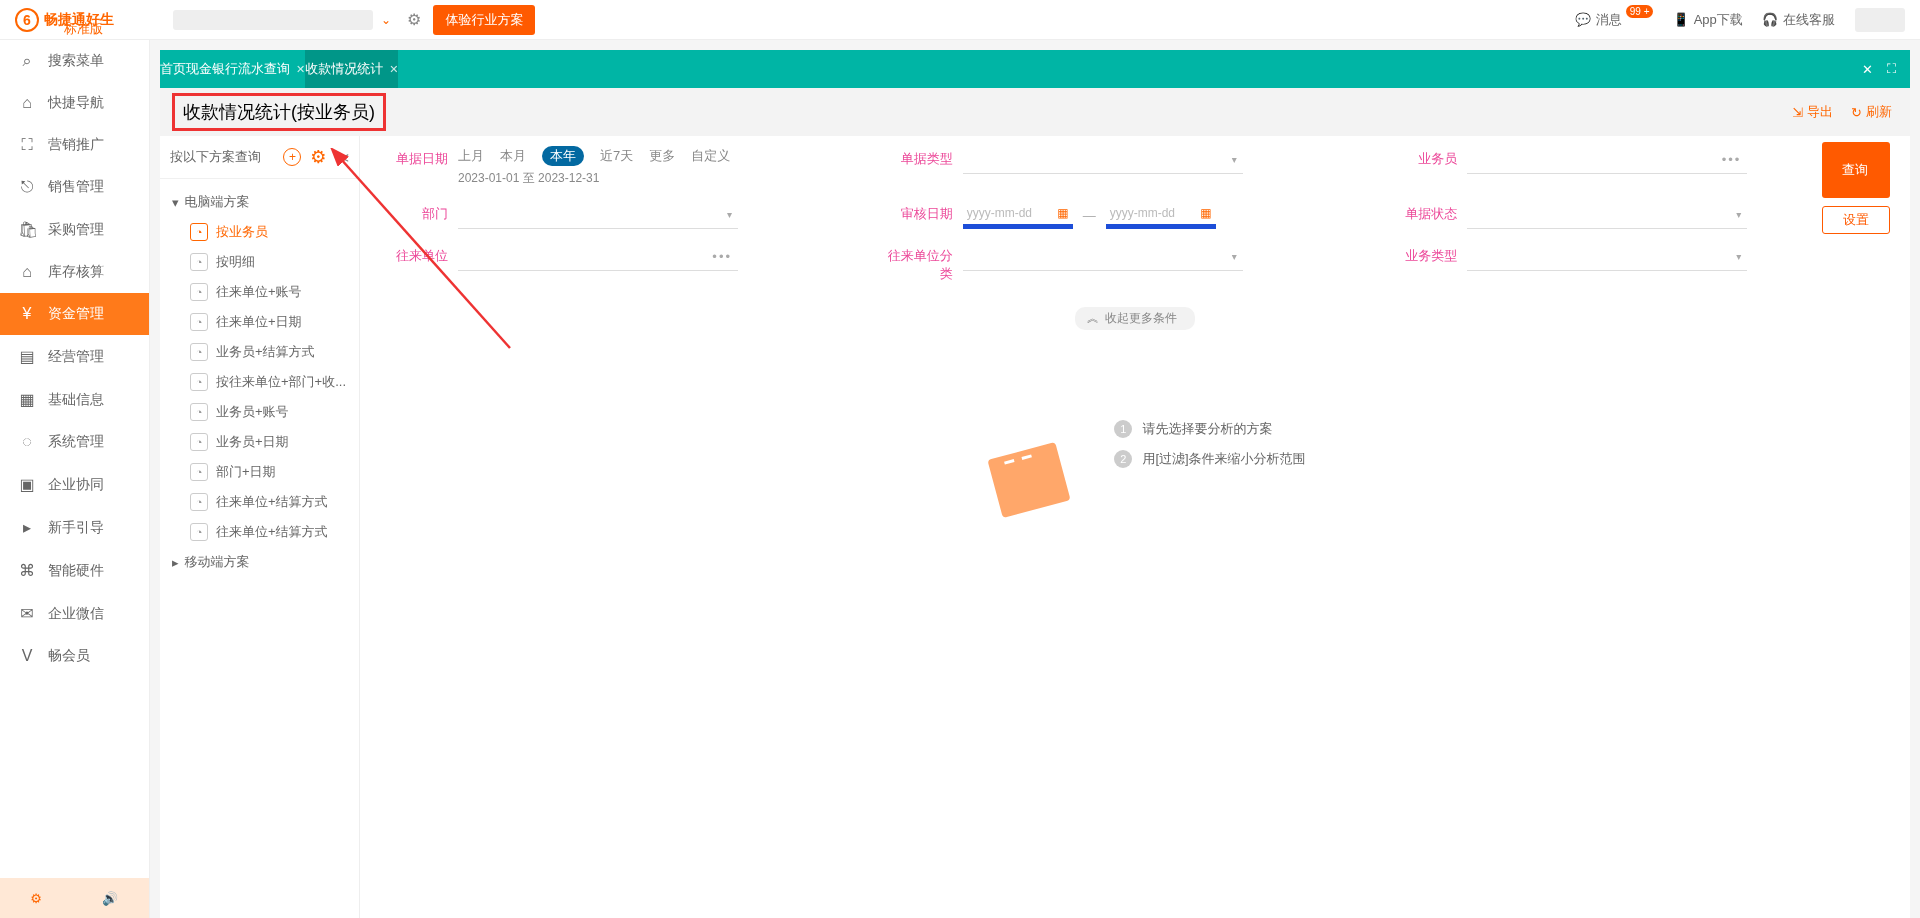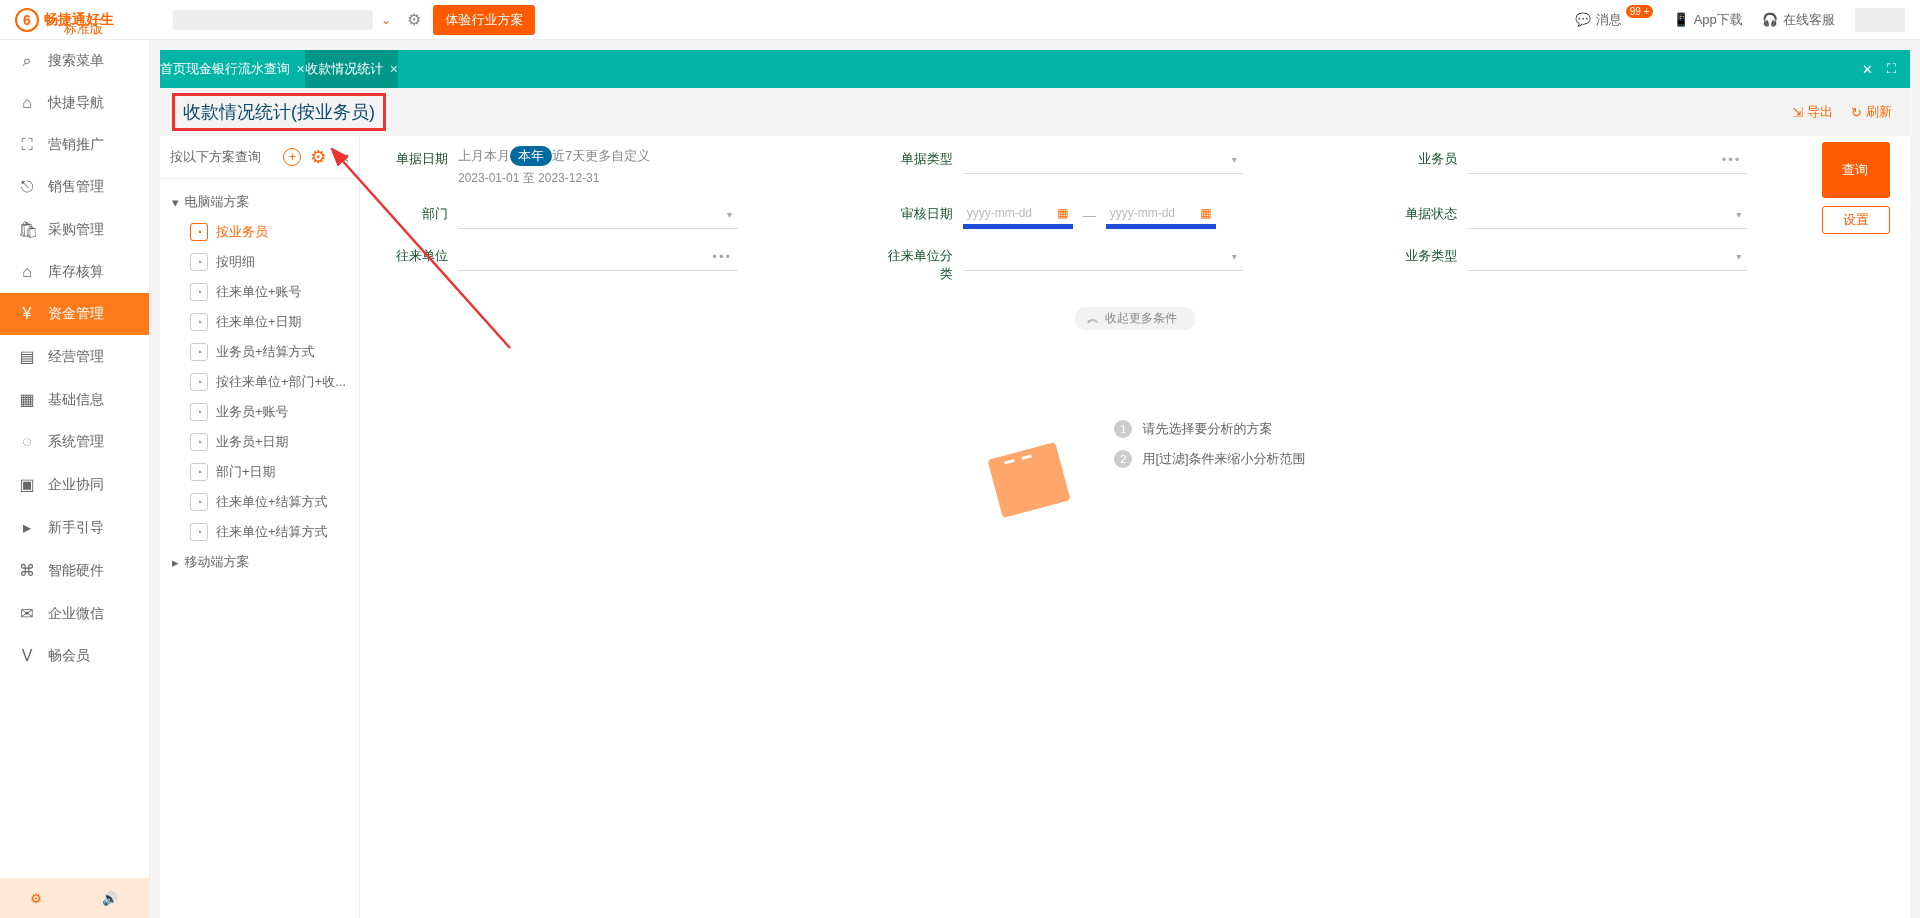--- a/index.html
+++ b/index.html
@@ -30,21 +30,21 @@
 
 .tabs { position:absolute; top:50px; left:160px; right:10px; height:38px; background:#00b5a5; display:flex; align-items:center; }
 .tab { padding:0 0; height:100%; display:flex; align-items:center; gap:6px; color:#fff; font-size:13px; cursor:pointer; }
 .tab.active { background:#009688; }
 .tab .close { font-size:11px; opacity:.8; }
 .tabs-right { margin-left:auto; display:flex; align-items:center; gap:14px; padding-right:14px; color:#fff; }
 
 
 .pagehead { position:absolute; top:88px; left:160px; right:10px; height:48px; background:#f3f3f3; display:flex; align-items:center; padding:0 18px; }
 .title-box { border:3px solid #e33; padding:4px 8px; margin-left:-6px; }
-.page-title { font-size:18px; color:#0c4a6e; }
+.page-title { font-size:18px; color:#000000; }
 .pagehead-right { margin-left:auto; display:flex; align-items:center; gap:18px; }
 .link-orange { color:#f60; display:flex; align-items:center; gap:4px; cursor:pointer; font-size:13px; }
 
 
 .body-area { position:absolute; top:136px; left:160px; right:10px; bottom:0; display:flex; }
 .scheme-panel { width:200px; background:#fff; border-right:1px solid #eee; }
 .scheme-head { padding:12px 10px; display:flex; align-items:center; gap:8px; font-size:13px; color:#666; border-bottom:1px solid #f0f0f0; }
 .scheme-head .ico { color:#f60; width:18px; height:18px; border:1px solid #f60; border-radius:50%; display:inline-flex; align-items:center; justify-content:center; font-size:12px; }
 .scheme-head .ico.gear { border:none; font-size:18px; }
 .tree { padding:8px 0; }
@@ -54,23 +54,23 @@
 .tree-item .ti-ico { width:18px; height:18px; display:inline-flex; align-items:center; justify-content:center; font-size:11px; color:#999; border:1px solid #ccc; border-radius:3px; }
 .tree-item.active .ti-ico { color:#f60; border-color:#f60; }
 
 
 .arrow-svg { position:absolute; pointer-events:none; z-index:50; }
 
 
 .filters { flex:1; background:#fff; padding:10px 18px; position:relative; }
 .filter-row { display:flex; margin-bottom:14px; }
 .fcell { flex:1 1 360px; display:flex; align-items:flex-start; gap:10px; }
-.flabel { width:70px; text-align:right; color:#14532d; padding-top:4px; }
+.flabel { width:70px; text-align:right; color:#ec4899; padding-top:4px; }
 .fcontrol { flex:1; }
-.date-tabs { display:flex; gap:0; align-items:center; margin-bottom:4px; }
+.date-tabs { display:flex; gap:16px; align-items:center; margin-bottom:4px; }
 .dt { color:#888; cursor:pointer; font-size:13px; }
 .dt.active { background:#0369a1; color:#fff; padding:1px 8px; border-radius:10px; }
 .range-text { color:#888; font-size:12px; }
 .select-box { width:280px; height:28px; border-bottom:1px solid #ddd; display:flex; align-items:center; justify-content:flex-end; padding:0 6px; }
 .select-box .arr { color:#aaa; font-size:10px; }
 .select-box .dots { letter-spacing:2px; color:#aaa; }
 .date-input { width:110px; height:28px; border-bottom:5px solid #1d4ed8; display:inline-flex; align-items:center; justify-content:space-between; padding:0 4px; color:#bbb; font-size:12px; }
 .date-sep { padding:0 10px; color:#aaa; }
 .cal-ico { color:#f60; }
 .actions { position:absolute; top:6px; right:20px; display:flex; flex-direction:column; gap:8px; }

